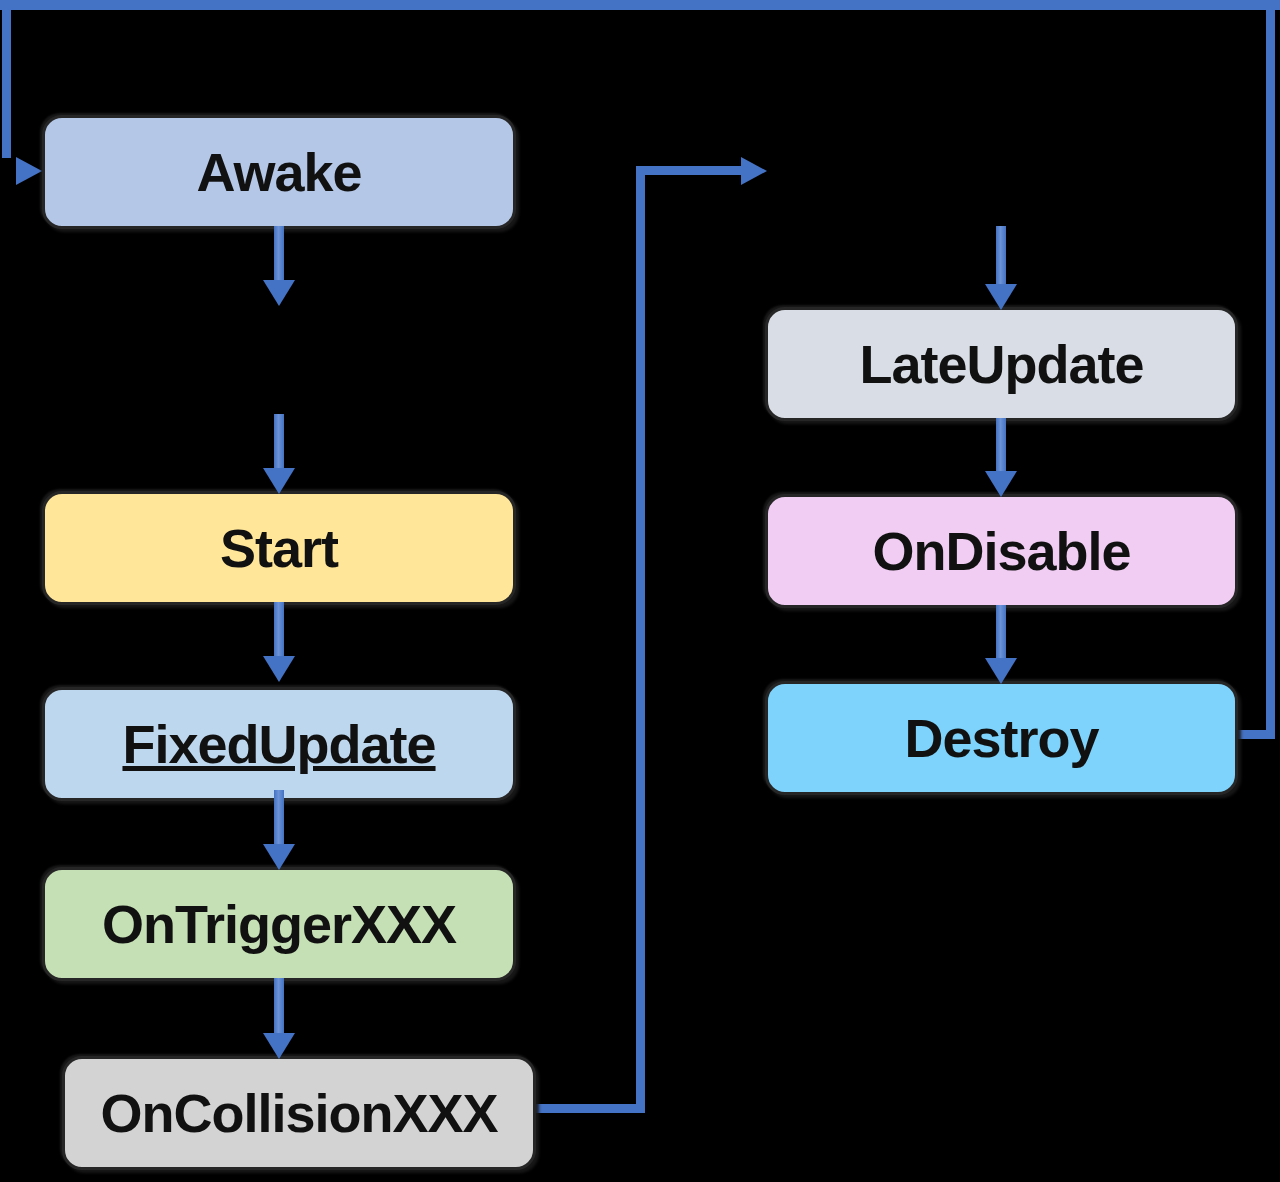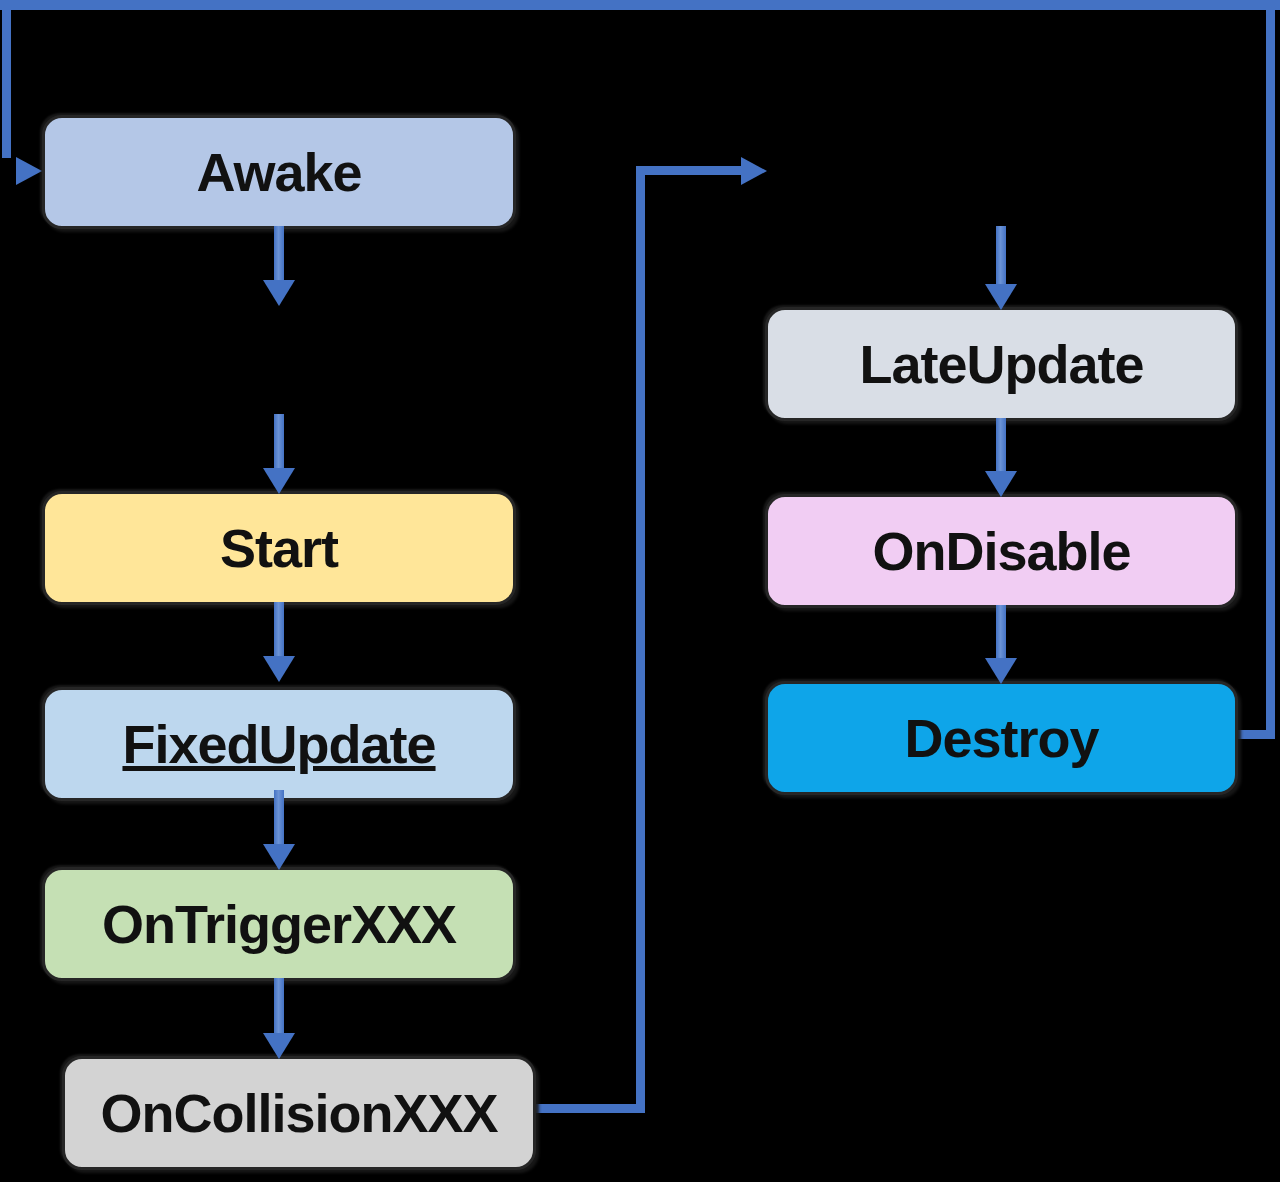--- a/index.html
+++ b/index.html
@@ -103,21 +103,21 @@
   <div class="rhead h-update"></div>
 
   <div class="node col-l n-awake" style="background-color: rgb(180, 199, 231);">Awake</div>
   <div class="node col-l n-start" style="background-color: rgb(255, 230, 153);">Start</div>
   <div class="node col-l n-fixedupdate" style="background-color: rgb(189, 215, 238);">FixedUpdate</div>
   <div class="node col-l n-ontriggerxxx" style="background-color: rgb(197, 224, 180);">OnTriggerXXX</div>
   <div class="node col-l n-oncollisionxxx" style="background-color: rgb(211, 211, 211); margin-left: 20px;">OnCollisionXXX</div>
 
   <div class="node col-r n-lateupdate" style="background-color: rgb(217, 222, 230);">LateUpdate</div>
   <div class="node col-r n-ondisable" style="background-color: rgb(241, 205, 243);">OnDisable</div>
-  <div class="node col-r n-destroy" style="background-color: #0ea5e9;">Destroy</div>
+  <div class="node col-r n-destroy" style="background-color: #7dd3fc;">Destroy</div>
 
   <div class="darrow da-l da1">
       <div class="shaft"></div>
       <div class="head"></div>
     </div>
   <div class="darrow da-l da2">
       <div class="shaft"></div>
       <div class="head"></div>
     </div>
   <div class="darrow da-l da3">

